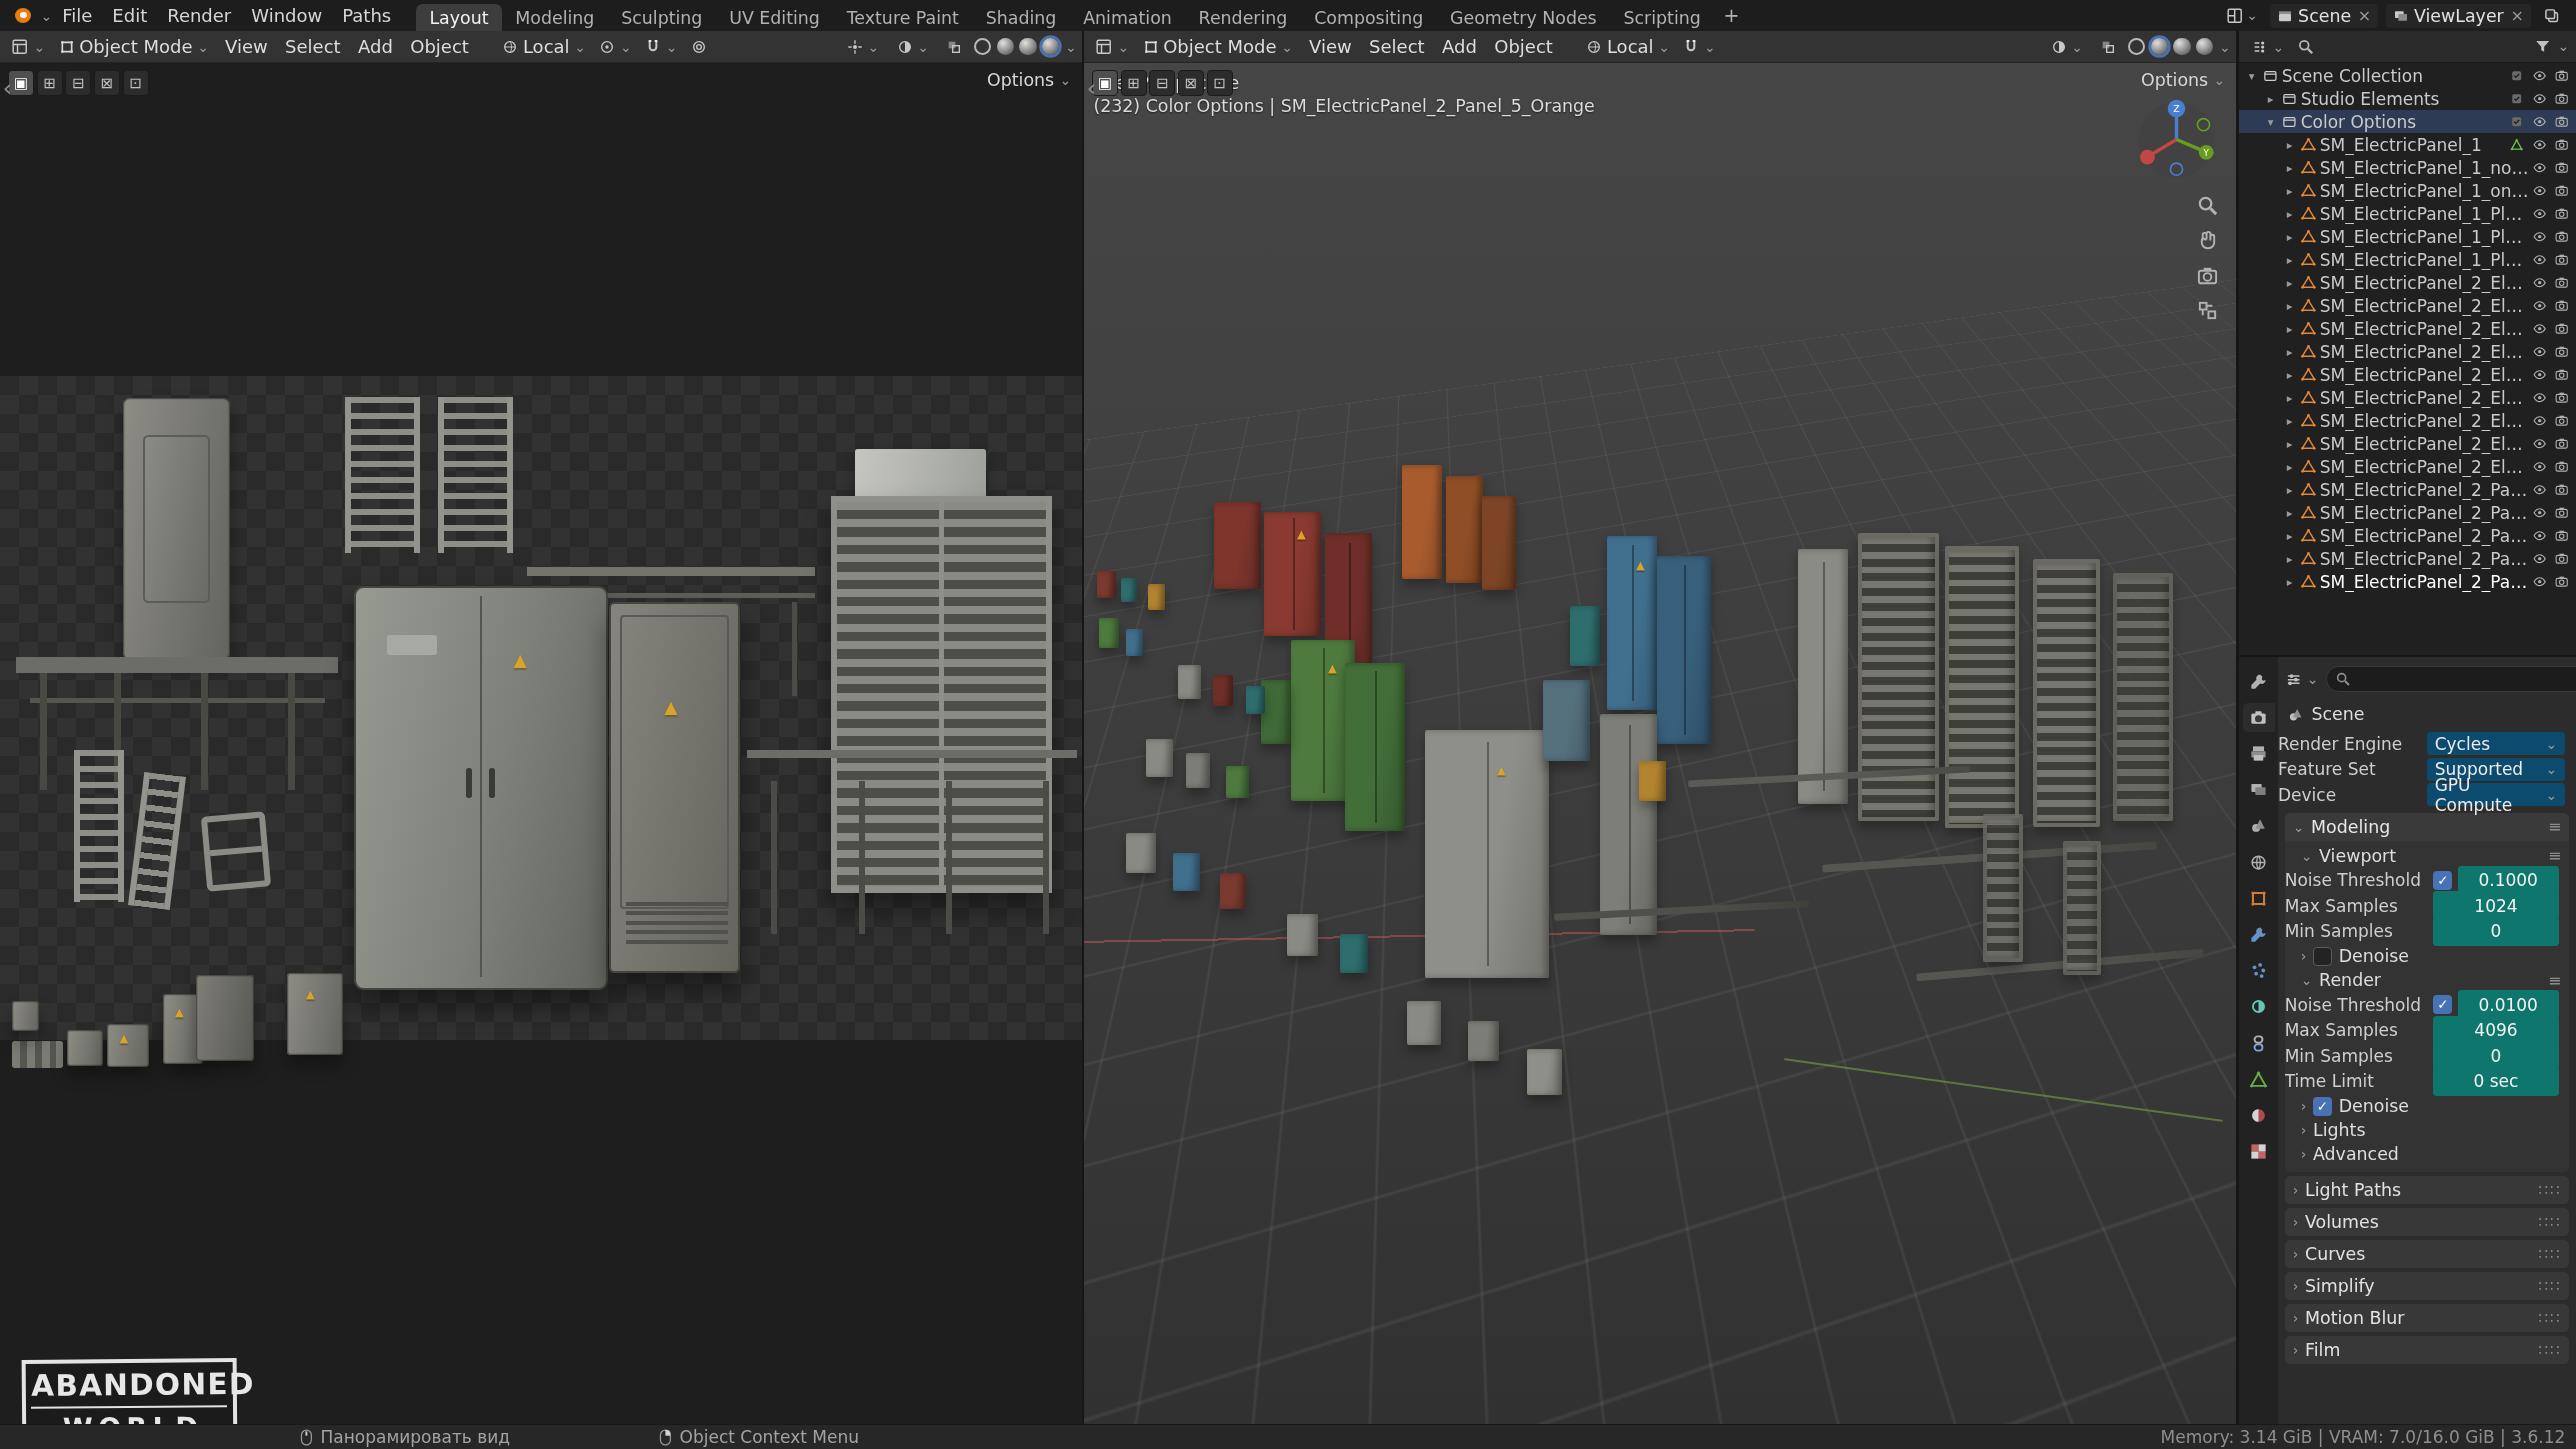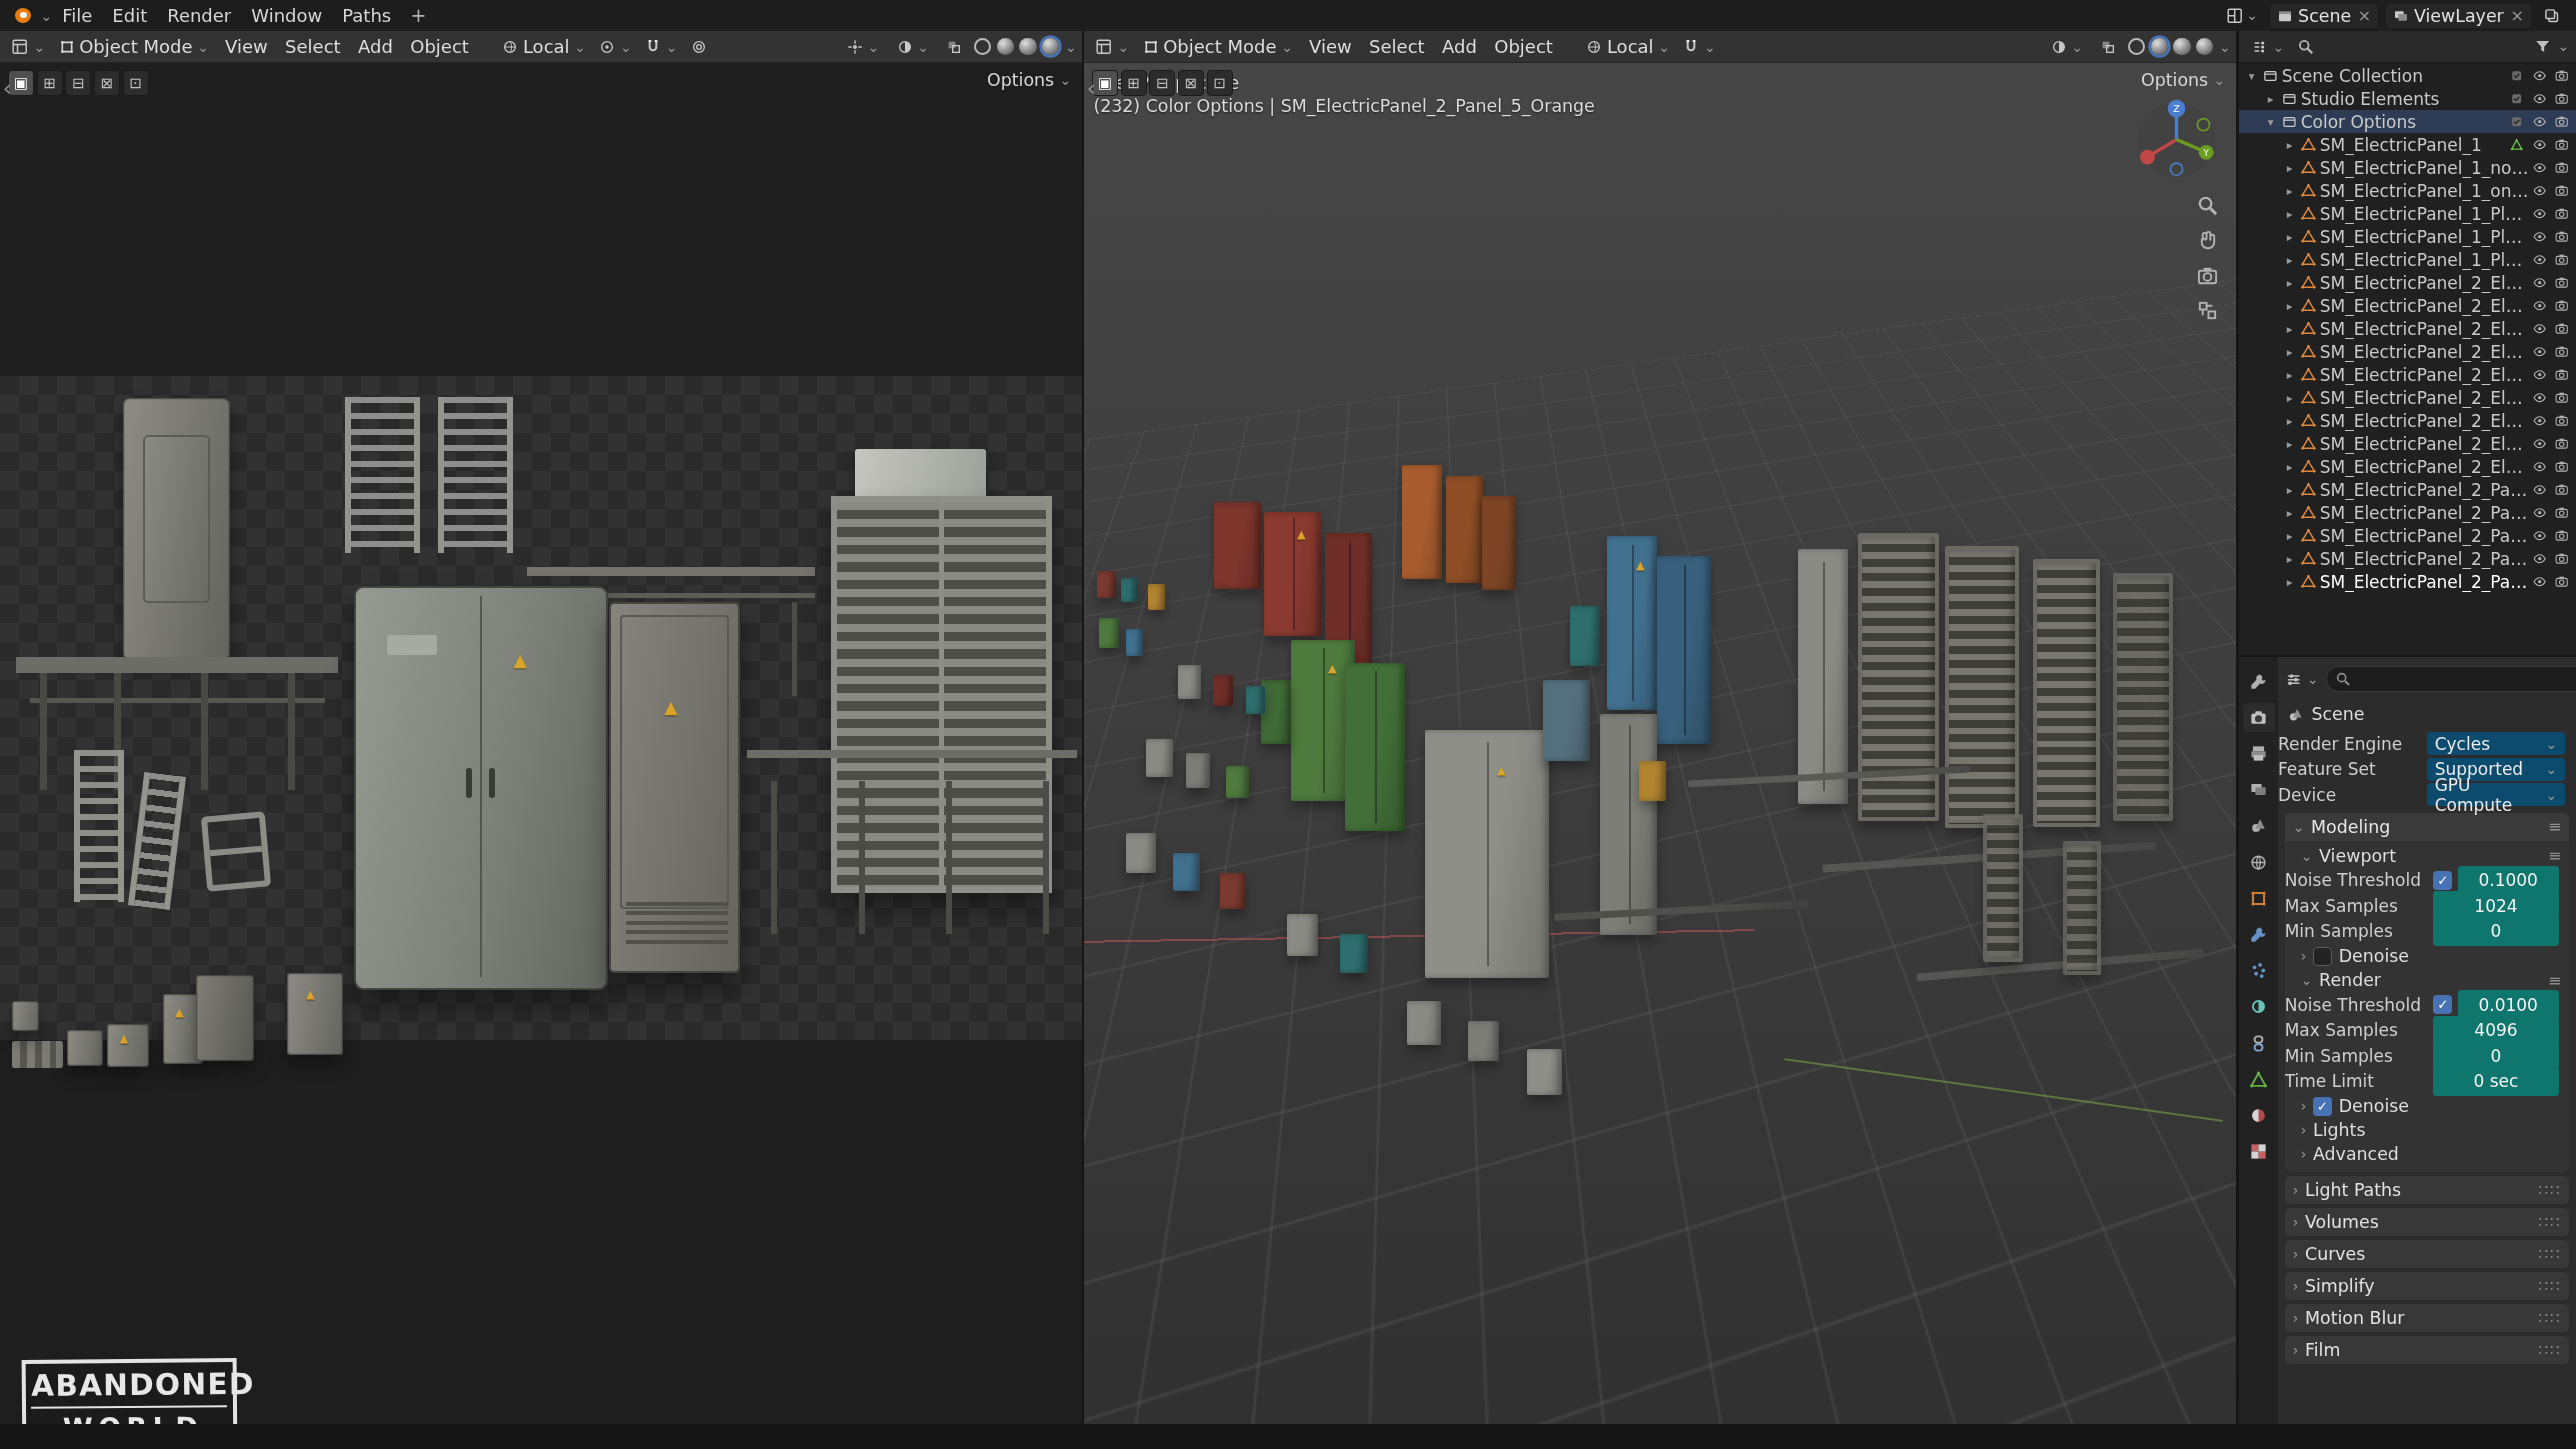--- a/index.html
+++ b/index.html
@@ -116,20 +116,33 @@
         <span class="bl-i"></span>
       </span>
     <span class="chev">⌄</span>
     <div style="display:flex">
         <div class="menu-item">File</div>
         <div class="menu-item">Edit</div>
         <div class="menu-item">Render</div>
         <div class="menu-item">Window</div>
         <div class="menu-item">Paths</div>
       </div>
+    <div id="ws-tabs">
+        <div class="ws-tab active">Layout</div>
+        <div class="ws-tab">Modeling</div>
+        <div class="ws-tab">Sculpting</div>
+        <div class="ws-tab">UV Editing</div>
+        <div class="ws-tab">Texture Paint</div>
+        <div class="ws-tab">Shading</div>
+        <div class="ws-tab">Animation</div>
+        <div class="ws-tab">Rendering</div>
+        <div class="ws-tab">Compositing</div>
+        <div class="ws-tab">Geometry Nodes</div>
+        <div class="ws-tab">Scripting</div>
+      </div>
     <div class="ws-add">+</div>
     <div id="topbar-right">
       <span class="tb-iconbtn">
         <svg viewBox="0 0 24 24" width="17.4" height="17.4">
             <rect x="3" y="3" width="18" height="18" rx="2" fill="none" stroke="#c9c9c9" stroke-width="2"></rect>
             <path d="M12 3v18M3 12h9" stroke="#c9c9c9" stroke-width="2"></path>
           </svg>
         <span class="chev">⌄</span>
       </span>
       <span class="chip">
@@ -1455,15 +1468,32 @@
           </div>
           <div class="collapsed">
             <div class="chev">›</div>
             <div>Film</div>
             <div class="dots">∷∷</div>
           </div>
         </div>
     </div>
   </div>
 
+  <div id="statusbar">
+    <span class="sb-group" style="margin-left:299px">
+      <svg viewBox="0 0 24 28" width="14.8" height="19">
+          <rect x="4" y="2" width="16" height="24" rx="8" stroke="#9a9a9a" fill="none" stroke-width="2"></rect>
+          <rect x="10.5" y="4" width="3" height="7" fill="#d0d0d0"></rect>
+        </svg>
+      <span>Панорамировать вид</span>
+    </span>
+    <span class="sb-group" style="margin-left:148px">
+      <svg viewBox="0 0 24 28" width="14.8" height="19">
+          <rect x="4" y="2" width="16" height="24" rx="8" stroke="#9a9a9a" fill="none" stroke-width="2"></rect>
+          <path d="M12 2h2a6 6 0 016 6v3h-8z" fill="#d0d0d0"></path>
+        </svg>
+      <span>Object Context Menu</span>
+    </span>
+    <span id="sb-stats">Memory: 3.14 GiB | VRAM: 7.0/16.0 GiB | 3.6.12</span>
+  </div>
 
 </div>
 
 
 </body></html>

